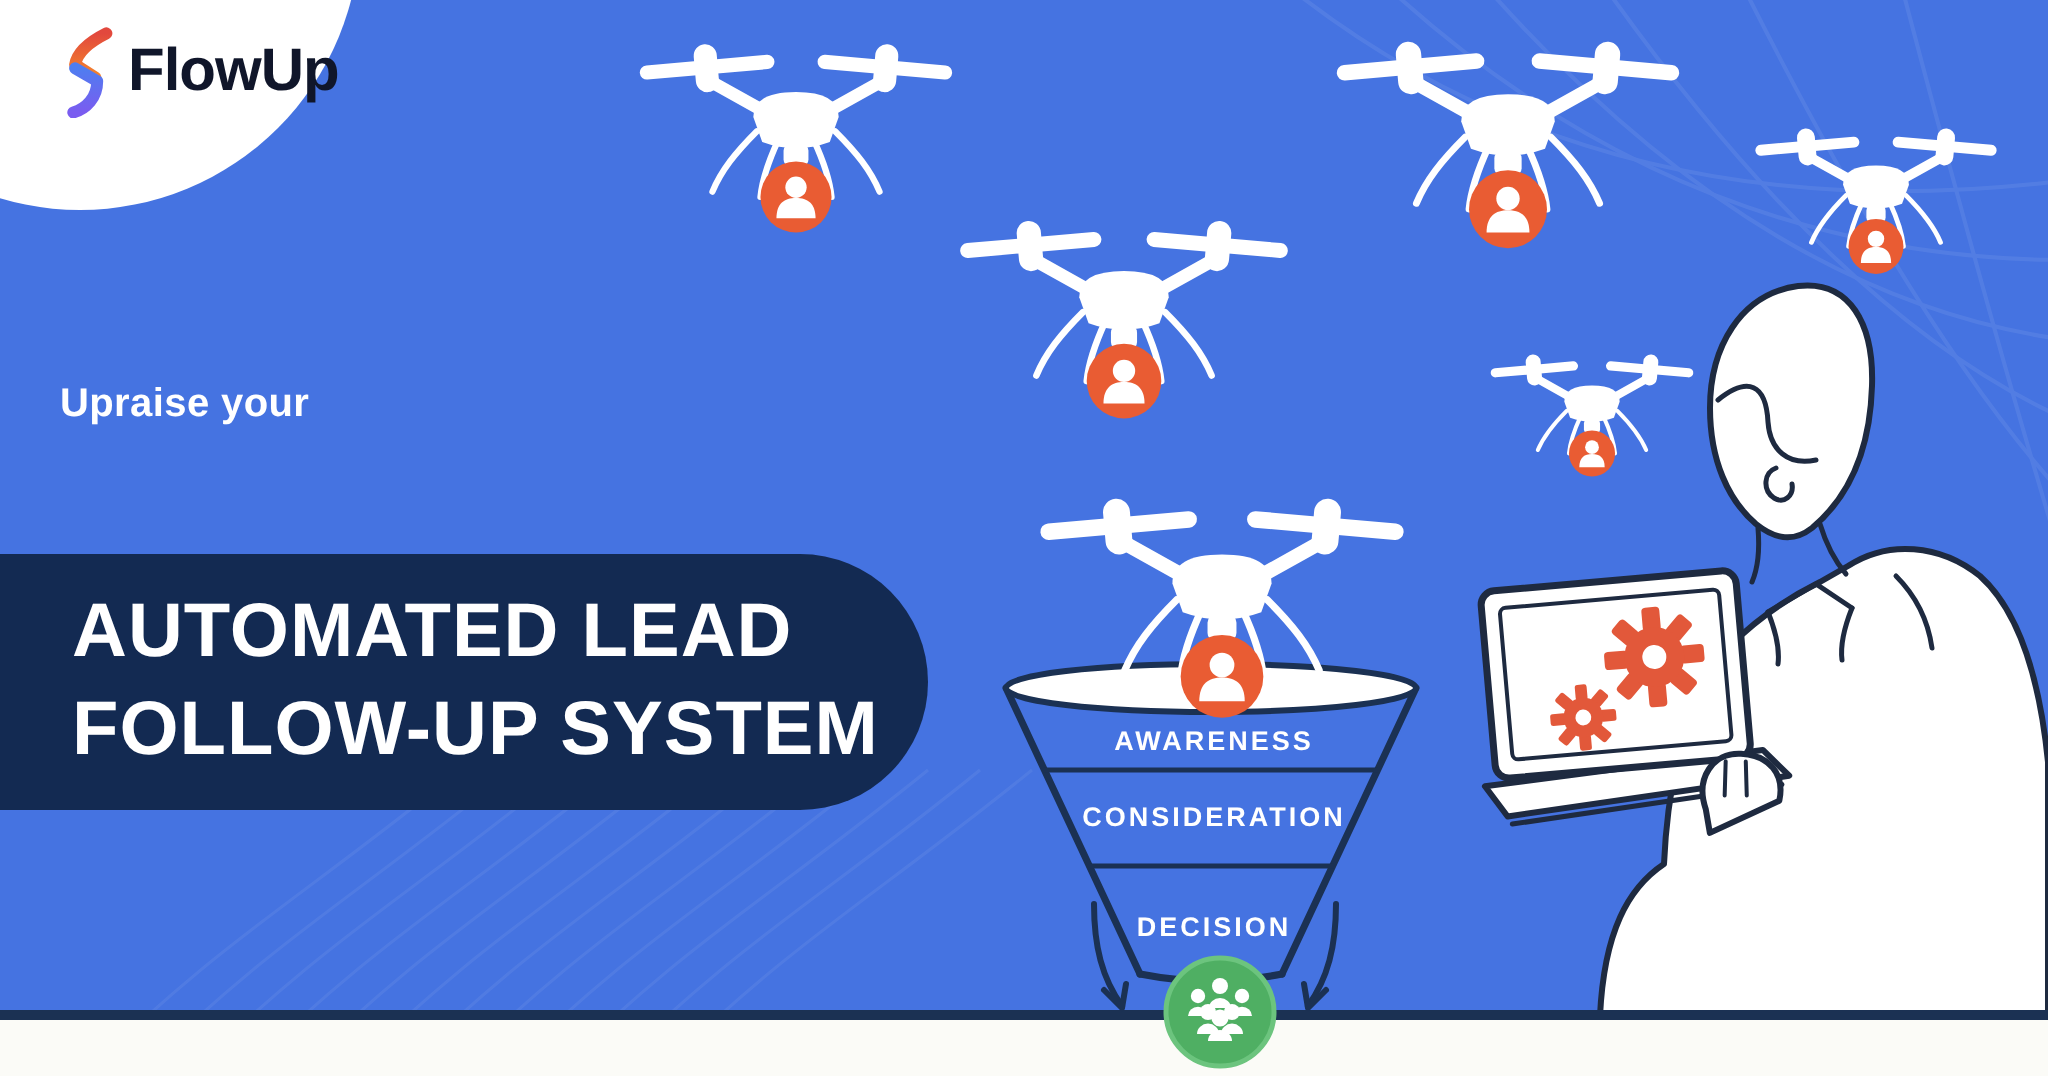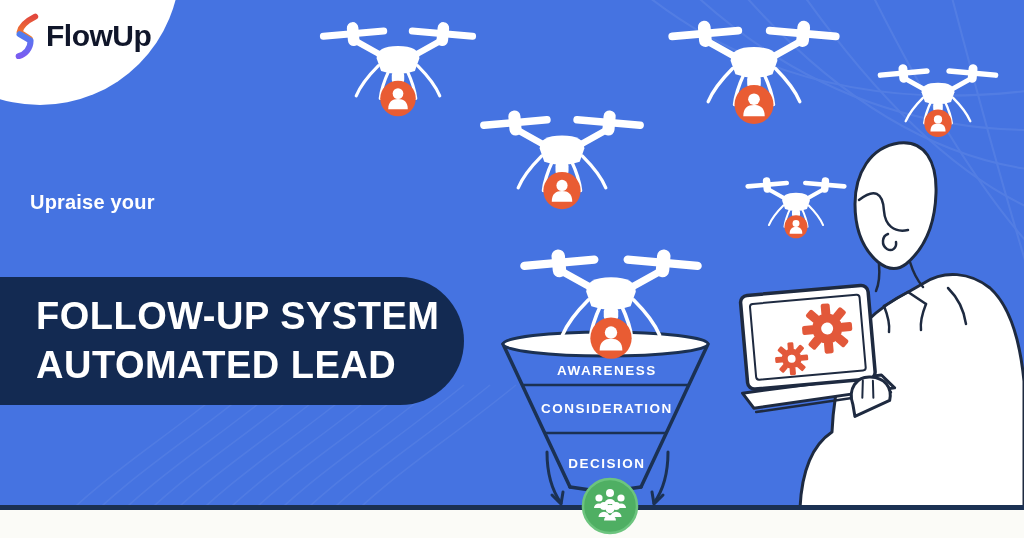--- a/index.html
+++ b/index.html
@@ -12,21 +12,21 @@
 
   
   .waves{left:0;top:0;z-index:0;}
 
   
   .logo-blob{
     left:-100px;top:-175px;width:280px;height:280px;border-radius:50%;
     background:#ffffff;z-index:2;
   }
   .logo{
-    left:12px;top:13px;z-index:3;display:flex;align-items:center;gap:6px;justify-content:flex-end;
+    left:30px;top:13px;z-index:3;display:flex;align-items:center;gap:6px;justify-content:flex-end;
   }
   .logo .brand-text{
     font-size:30px;font-weight:700;color:#10162a;letter-spacing:-.5px;
   }
 
   
   .headline{
     left:30px;top:180px;z-index:3;color:#ffffff;
     font-size:20px;font-weight:700;line-height:45px;letter-spacing:.2px;
   }
@@ -141,22 +141,22 @@
       </g>
     </svg>
     <span class="brand-text">FlowUp</span>
   </div>
 
   <div class="abs headline">
     <div>Upraise your</div>
   </div>
 
   <div class="abs ribbon">
+    <div>AUTOMATED LEAD</div>
     <div>FOLLOW-UP SYSTEM</div>
-    <div>AUTOMATED LEAD</div>
   </div>
 
   <svg class="abs man" width="286" height="372" viewBox="0 0 286 372">
     <defs>
       <g id="gear">
         <g fill="#E2583A">
           <rect x="-4.5" y="-25" width="9" height="12" rx="2"></rect>
           <rect x="-4.5" y="-25" width="9" height="12" rx="2" transform="rotate(45)"></rect>
           <rect x="-4.5" y="-25" width="9" height="12" rx="2" transform="rotate(90)"></rect>
           <rect x="-4.5" y="-25" width="9" height="12" rx="2" transform="rotate(135)"></rect>

